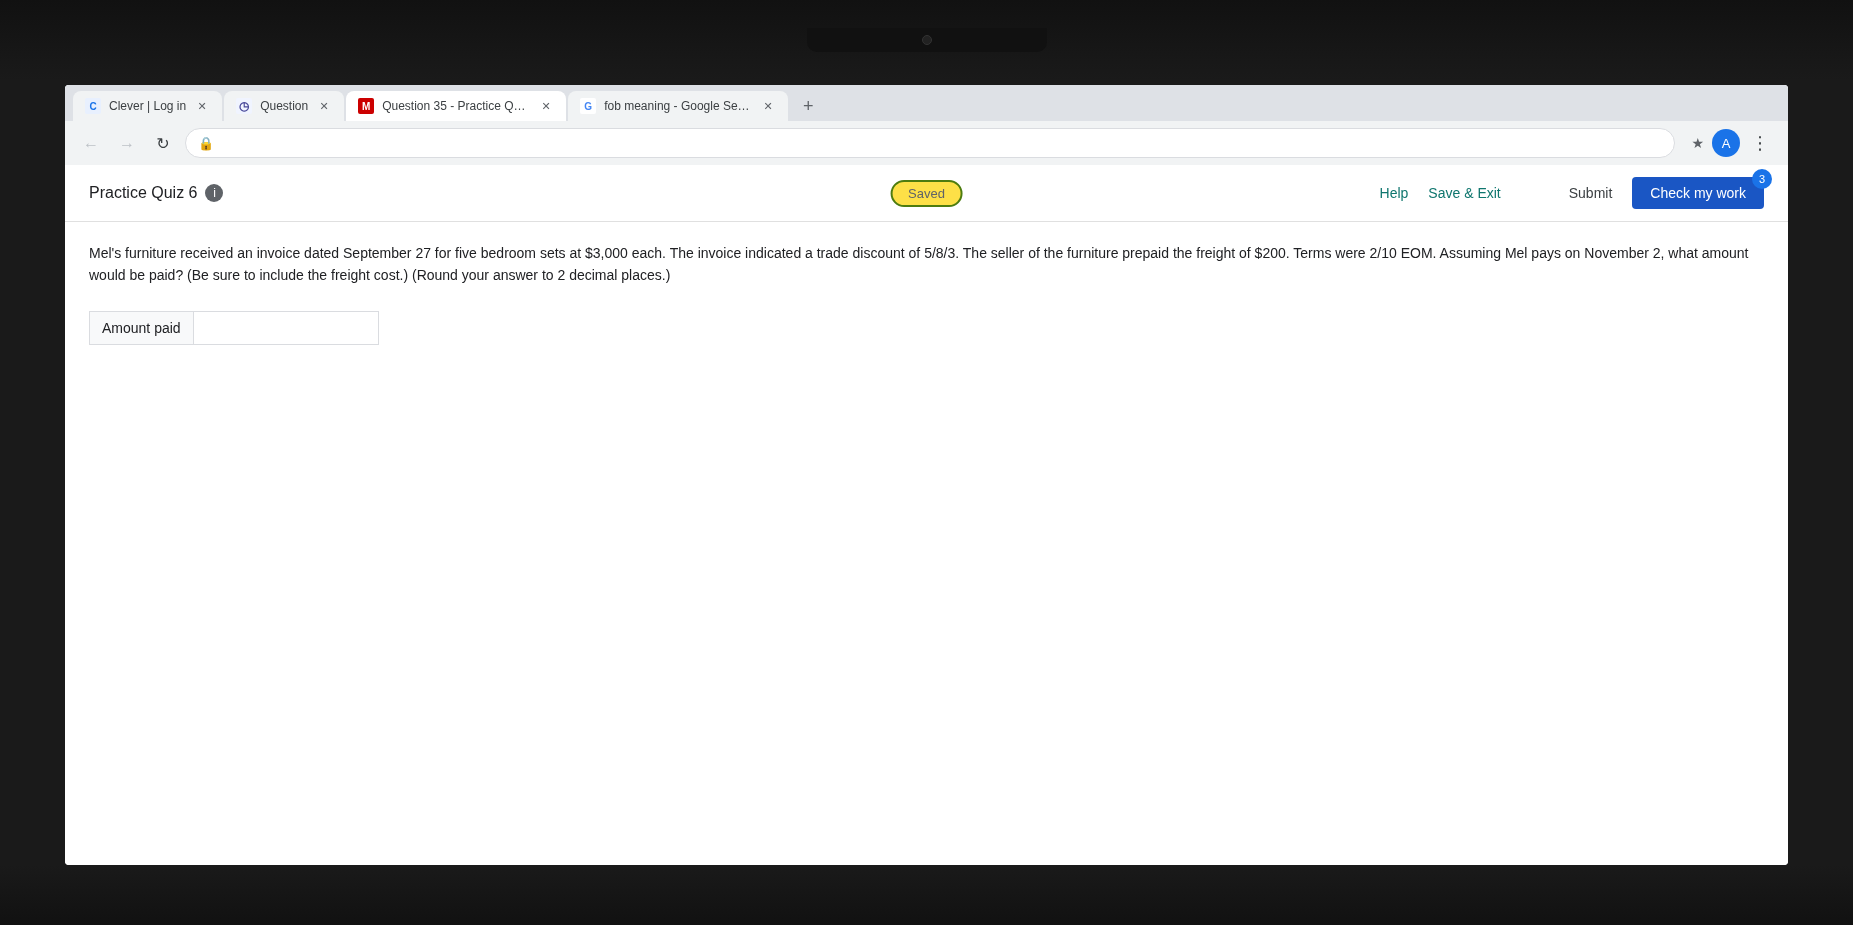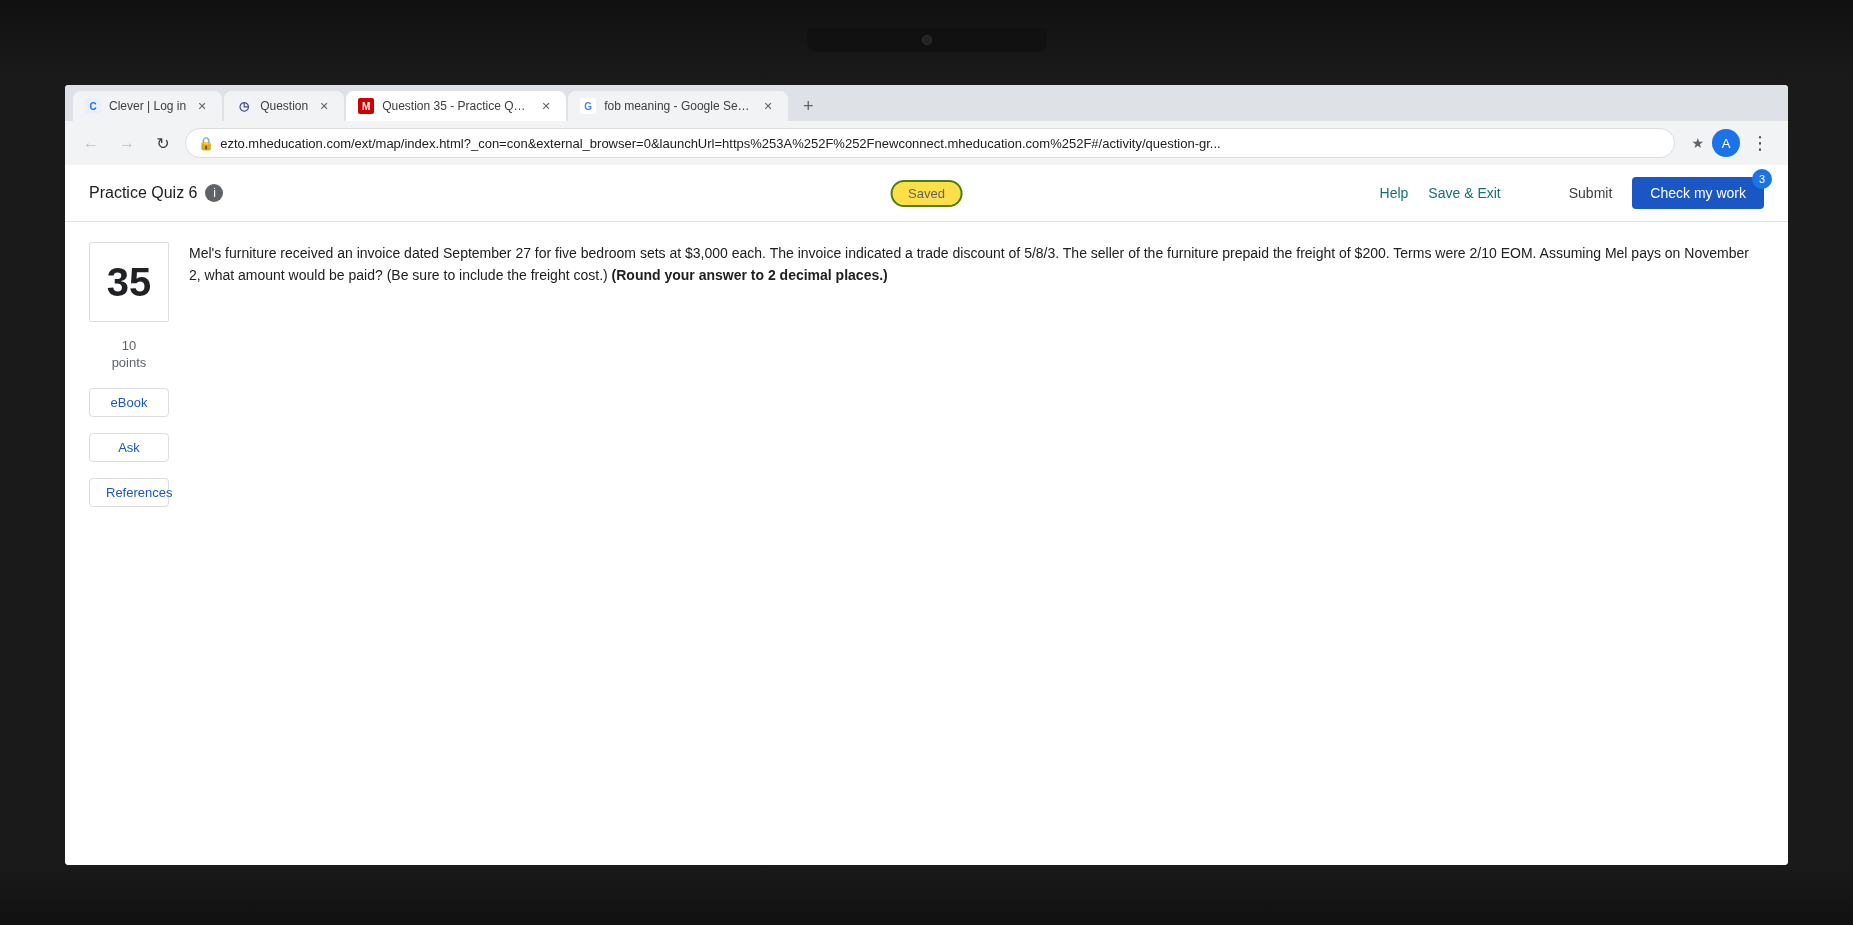--- a/index.html
+++ b/index.html
@@ -349,21 +349,21 @@
     }
 
     .question-text {
       font-size: 14px;
       color: #202124;
       line-height: 1.6;
       margin-bottom: 24px;
     }
 
     .question-text strong {
-      font-weight: bold;
+      font-weight: normal;
       margin-top: 20px;
     }
 
     .answer-table {
       border-collapse: collapse;
       font-size: 14px;
     }
 
     .answer-table td {
       border: 1px solid #dadce0;
@@ -455,21 +455,20 @@
         <div class="tab-new-btn">+</div>
       </div>
 
       <div class="address-bar-row">
         <div class="nav-btn disabled">←</div>
         <div class="nav-btn disabled">→</div>
         <div class="nav-btn">↻</div>
 
         <div class="address-bar-container">
           <span class="lock-icon-addr">🔒</span>
-          <span class="address-text">ezto.mheducation.com/ext/map/index.html?_con=con&amp;external_browser=0&amp;launchUrl=https%253A%252F%252Fnewconnect.mheducation.com%252F#/activity/question-gr...</span>
         </div>
 
         <div class="address-icons">
           <span class="addr-icon">★</span>
         </div>
 
         <div class="browser-right-icons">
           <div class="profile-avatar">A</div>
           <div class="br-icon">⋮</div>
         </div>
@@ -494,38 +493,35 @@
           <span class="header-btn">Submit</span>
           <button class="check-my-work-btn">
             <span>Check my work</span>
             <span class="badge-3">3</span>
           </button>
         </div>
       </div>
 
       <div class="quiz-area">
 
-        <div class="left-sidebar">
-          <div class="question-number-box">
-            <span>35</span>
-          </div>
-          <div class="points-text">
-            <span>10</span><br>
-            <span>points</span>
-          </div>
-
-          <button class="sidebar-btn">eBook</button>
-          <button class="sidebar-btn">Ask</button>
-          <button class="sidebar-btn">References</button>
-        </div>
 
         <div class="question-main">
           <p class="question-text">
             <span>Mel's furniture received an invoice dated September 27 for five bedroom sets at $3,000 each. The invoice indicated a trade discount of 5/8/3. The seller of the furniture prepaid the freight of $200. Terms were 2/10 EOM. Assuming Mel pays on November 2, what amount would be paid? (Be sure to include the freight cost.) </span><strong>(Round your answer to 2 decimal places.)</strong>
           </p>
 
+          <table class="answer-table">
+            <tbody>
+                <tr>
+              <td class="answer-label-cell">Amount paid</td>
+              <td class="answer-input-cell">
+                <input class="answer-input" type="text" value="" style="">
+              </td>
+            </tr>
+          </tbody>
+            </table>
         </div>
       </div>
     </div>
   </div>
 
   <div style="position:absolute;bottom:0;left:0;right:0;height:60px;background:linear-gradient(to top,#111,#1a1a1a);"></div>
 </div>
 
 </body></html>

